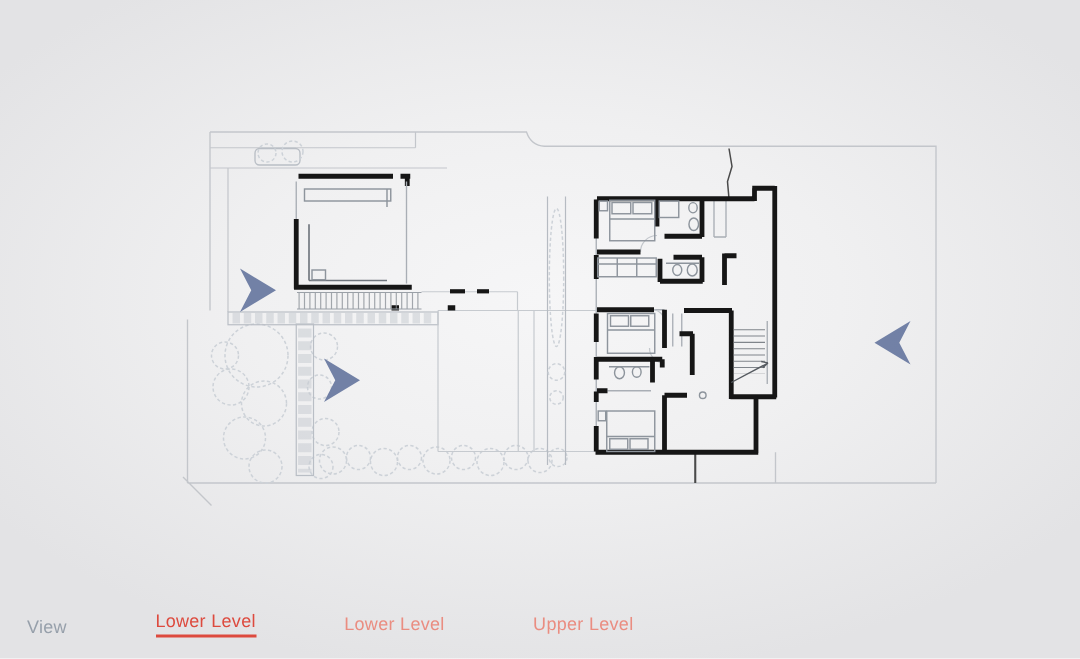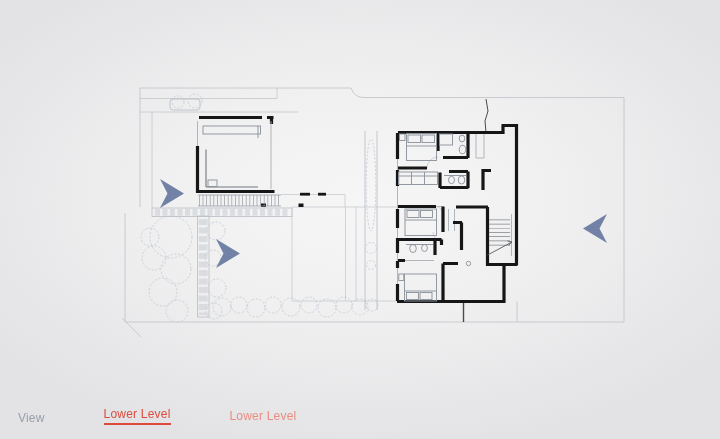--- a/index.html
+++ b/index.html
@@ -174,15 +174,16 @@
       <path class="nav-arrow" d="M0,0 L24,14.5 L0,29 L7.5,14.5 Z" transform="translate(160,179)"></path>
       <path class="nav-arrow" d="M0,0 L24,14.5 L0,29 L7.5,14.5 Z" transform="translate(216,239)"></path>
       <path class="nav-arrow" d="M24,0 L0,14.5 L24,29 L16.5,14.5 Z" transform="translate(583,214)"></path>
     </g>
   </svg>
 
   <nav class="toolbar">
     <span class="view-label">View</span>
     <a class="tab active">Lower Level</a>
     <a class="tab">Lower Level</a>
+    <a class="tab">Upper Level</a>
   </nav>
 
 </div>
 
 </body></html>

